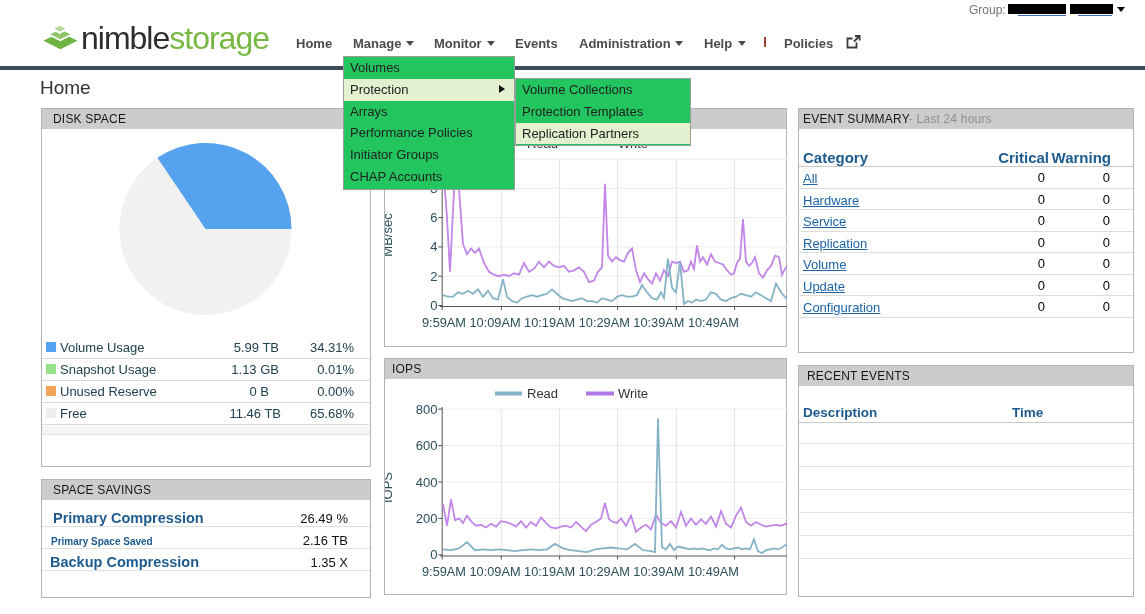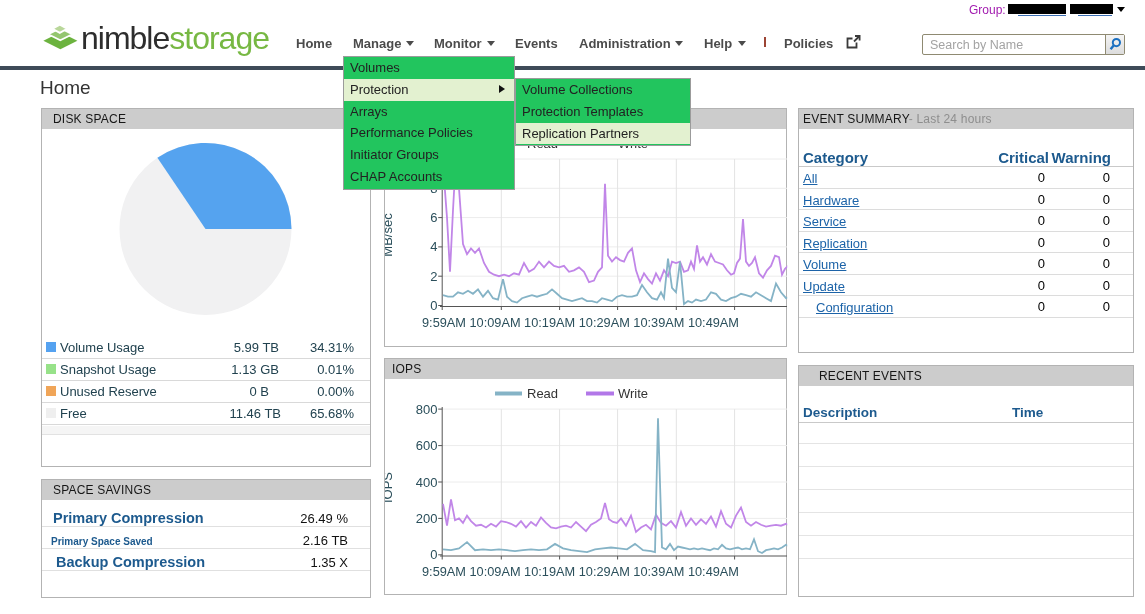--- a/index.html
+++ b/index.html
@@ -39,36 +39,27 @@
 <div class="navitem" style="left:704px">Help</div>
     <div class="navarr" style="left:738px"></div>
 <div class="abs" style="left:764px;top:37px;width:2px;height:10px;background:#9c4434"></div>
 <div class="navitem" style="left:784px">Policies</div>
 <svg class="abs" style="left:846px;top:35px" width="15" height="14" viewBox="0 0 15 14">
 <path d="M10.5 7.5 V12.5 H1.5 V3.5 H6.5" fill="none" stroke="#3a3a3a" stroke-width="1.8"></path>
 <path d="M8 6.5 L13 1.5" stroke="#3a3a3a" stroke-width="1.8" fill="none"></path>
 <path d="M9 1 H13.6 V5.6" fill="none" stroke="#3a3a3a" stroke-width="1.8"></path>
 </svg>
 
-<div class="abs" style="left:969px;top:3px;font-size:12px;color:#a21caf">Group:</div>
+<div class="abs" style="left:969px;top:3px;font-size:12px;color:#737373">Group:</div>
 <div class="abs" style="left:1008px;top:4px;width:58px;height:10px;background:#000"></div>
 <div class="abs" style="left:1070px;top:4px;width:43px;height:10px;background:#000"></div>
 <div class="abs" style="left:1018px;top:15px;width:48px;height:1px;background:#3b6fb5"></div>
 <div class="abs" style="left:1078px;top:15px;width:34px;height:1px;background:#3b6fb5"></div>
 <div class="abs" style="left:1117px;top:7px;width:0;height:0;border-left:4.5px solid transparent;border-right:4.5px solid transparent;border-top:5px solid #000"></div>
 
-<div class="abs" style="left:922px;top:34px;width:203px;height:21px;border:1px solid #8f8a72;border-radius:2px;background:#fff">
-  <div class="abs" style="left:7px;top:3px;font-size:12.5px;color:#a3a3a3">Search by Name</div>
-  <div class="abs" style="right:0;top:0;width:19px;height:19px;border-left:1px solid #8f8a72;background:linear-gradient(#f4f4f4,#dcdcdc)">
-    <svg width="19" height="19" viewBox="0 0 19 19">
-      <circle cx="10.4" cy="7.6" r="3.6" fill="none" stroke="#1a6fc0" stroke-width="2"></circle>
-      <line x1="7.6" y1="10.6" x2="4.6" y2="14.2" stroke="#1a6fc0" stroke-width="2.4"></line>
-    </svg>
-  </div>
-</div>
 
 <div class="abs" style="left:0;top:66px;width:1145px;height:4px;background:#3e4b58"></div>
 <div class="abs" style="left:40px;top:77px;font-size:19px;color:#333">Home</div>
 
 <div class="panel" style="left:41px;top:108px;width:330px;height:359px">
   <div class="phead" style="padding-left:11px">DISK SPACE</div>
   <div class="abs" style="left:0;top:0"><svg width="330" height="250" viewBox="0 0 330 250">
 <circle cx="163.5" cy="120.0" r="86.0" fill="#f1f1f2"></circle>
 <path d="M163.5,120.0 L249.5,120.0 A86.0,86.0 0 0 0 115.4,48.7 Z" fill="#55a3ef"></path>
 </svg></div>
@@ -76,21 +67,21 @@
   <div class="lrow" style="top:249.8px;height:22px;line-height:22px"><span class="sq" style="background:#97e289"></span><span style="margin-left:18px">Snapshot Usage</span><span class="abs" style="right:91px">1.13 GB</span><span class="abs" style="right:16px">0.01%</span></div>
   <div class="lrow" style="top:272.1px;height:22px;line-height:22px"><span class="sq" style="background:#f0a558"></span><span style="margin-left:18px">Unused Reserve</span><span class="abs" style="right:101px">0 B</span><span class="abs" style="right:16px">0.00%</span></div>
   <div class="lrow" style="top:294.4px;height:22px;line-height:22px"><span class="sq" style="background:#efefef"></span><span style="margin-left:18px">Free</span><span class="abs" style="right:89px">11.46 TB</span><span class="abs" style="right:16px">65.68%</span></div>
   <div class="abs" style="left:0;top:317px;width:100%;height:9px;background:#f5f5f5;border-bottom:1px solid #e2e2e2"></div>
 </div>
 
 <div class="panel" style="left:41px;top:479px;width:330px;height:119px">
   <div class="phead" style="padding-left:11px">SPACE SAVINGS</div>
   <div class="lrow" style="top:26px;height:21px;line-height:25px;border-bottom:1px solid #e0e0e0"><span class="blue-b" style="margin-left:11px;font-size:14.5px">Primary Compression</span><span class="abs" style="right:22px;color:#111">26.49 %</span></div>
   <div class="lrow" style="top:48px;height:21px;line-height:25px;border-bottom:1px solid #e0e0e0"><span class="blue-b" style="margin-left:9px;font-size:10px">Primary Space Saved</span><span class="abs" style="right:22px;color:#111">2.16 TB</span></div>
-  <div class="lrow" style="top:70px;height:21px;line-height:25px;border-bottom:1px solid #e0e0e0"><span class="blue-b" style="margin-left:14px;font-size:14.5px">Backup Compression</span><span class="abs" style="right:22px;color:#111">1.35 X</span></div>
+  <div class="lrow" style="top:70px;height:21px;line-height:25px;border-bottom:1px solid #e0e0e0"><span class="blue-b" style="margin-left:8px;font-size:14.5px">Backup Compression</span><span class="abs" style="right:22px;color:#111">1.35 X</span></div>
 </div>
 
 <div class="panel" style="left:384px;top:108px;width:403px;height:239px">
   <div class="phead" style="padding-left:7px">VOLUMEWIDE THROUGHPUT</div>
   <div class="abs" style="left:0;top:0"><svg width="403" height="239" viewBox="0 0 403 239">
 <defs>
             <clipPath id="c1">
               <rect x="57.2" y="49" width="345" height="149"></rect>
             </clipPath>
           </defs>
@@ -188,26 +179,26 @@
   <div class="abs blue-b" style="left:4px;top:40px">Category</div>
   <div class="abs blue-b" style="top:40px;left:0;width:250px;text-align:right">Critical</div>
   <div class="abs blue-b" style="top:40px;left:0;width:312px;text-align:right">Warning</div>
   <div class="abs" style="left:0;top:57px;width:100%;border-top:1px solid #c9c9c9">
     <div style="position:relative;height:21.5px;line-height:21.5px;border-bottom:1px solid #dcdcdc"><a class="lnk" style="margin-left:4px">All</a><span class="abs" style="top:0;left:0;width:246px;text-align:right;font-size:13px;color:#000">0</span><span class="abs" style="top:0;left:0;width:311px;text-align:right;font-size:13px;color:#000">0</span></div>
         <div style="position:relative;height:21.5px;line-height:21.5px;border-bottom:1px solid #dcdcdc"><a class="lnk" style="margin-left:4px">Hardware</a><span class="abs" style="top:0;left:0;width:246px;text-align:right;font-size:13px;color:#000">0</span><span class="abs" style="top:0;left:0;width:311px;text-align:right;font-size:13px;color:#000">0</span></div>
         <div style="position:relative;height:21.5px;line-height:21.5px;border-bottom:1px solid #dcdcdc"><a class="lnk" style="margin-left:4px">Service</a><span class="abs" style="top:0;left:0;width:246px;text-align:right;font-size:13px;color:#000">0</span><span class="abs" style="top:0;left:0;width:311px;text-align:right;font-size:13px;color:#000">0</span></div>
         <div style="position:relative;height:21.5px;line-height:21.5px;border-bottom:1px solid #dcdcdc"><a class="lnk" style="margin-left:4px">Replication</a><span class="abs" style="top:0;left:0;width:246px;text-align:right;font-size:13px;color:#000">0</span><span class="abs" style="top:0;left:0;width:311px;text-align:right;font-size:13px;color:#000">0</span></div>
         <div style="position:relative;height:21.5px;line-height:21.5px;border-bottom:1px solid #dcdcdc"><a class="lnk" style="margin-left:4px">Volume</a><span class="abs" style="top:0;left:0;width:246px;text-align:right;font-size:13px;color:#000">0</span><span class="abs" style="top:0;left:0;width:311px;text-align:right;font-size:13px;color:#000">0</span></div>
         <div style="position:relative;height:21.5px;line-height:21.5px;border-bottom:1px solid #dcdcdc"><a class="lnk" style="margin-left:4px">Update</a><span class="abs" style="top:0;left:0;width:246px;text-align:right;font-size:13px;color:#000">0</span><span class="abs" style="top:0;left:0;width:311px;text-align:right;font-size:13px;color:#000">0</span></div>
-        <div style="position:relative;height:21.5px;line-height:21.5px;border-bottom:1px solid #dcdcdc"><a class="lnk" style="margin-left:17px">Configuration</a><span class="abs" style="top:0;left:0;width:246px;text-align:right;font-size:13px;color:#000">0</span><span class="abs" style="top:0;left:0;width:311px;text-align:right;font-size:13px;color:#000">0</span></div>
+        <div style="position:relative;height:21.5px;line-height:21.5px;border-bottom:1px solid #dcdcdc"><a class="lnk" style="margin-left:4px">Configuration</a><span class="abs" style="top:0;left:0;width:246px;text-align:right;font-size:13px;color:#000">0</span><span class="abs" style="top:0;left:0;width:311px;text-align:right;font-size:13px;color:#000">0</span></div>
   </div>
 </div>
 
 <div class="panel" style="left:798px;top:365px;width:336px;height:232px">
-  <div class="phead" style="padding-left:20px">RECENT EVENTS</div>
+  <div class="phead" style="padding-left:8px">RECENT EVENTS</div>
   <div class="abs blue-b" style="left:4px;top:39px;font-size:13.5px">Description</div>
   <div class="abs blue-b" style="left:213px;top:39px;font-size:13.5px">Time</div>
   <div class="abs" style="left:0;top:56px;width:100%;border-top:1px solid #c9c9c9">
     <div style="height:21px;border-bottom:1px solid #e4e4e4"></div>
     <div style="height:23px;border-bottom:1px solid #e4e4e4"></div>
         <div style="height:23px;border-bottom:1px solid #e4e4e4"></div>
         <div style="height:23px;border-bottom:1px solid #e4e4e4"></div>
         <div style="height:23px;border-bottom:1px solid #e4e4e4"></div>
         <div style="height:23px;border-bottom:1px solid #e4e4e4"></div>
   </div>

